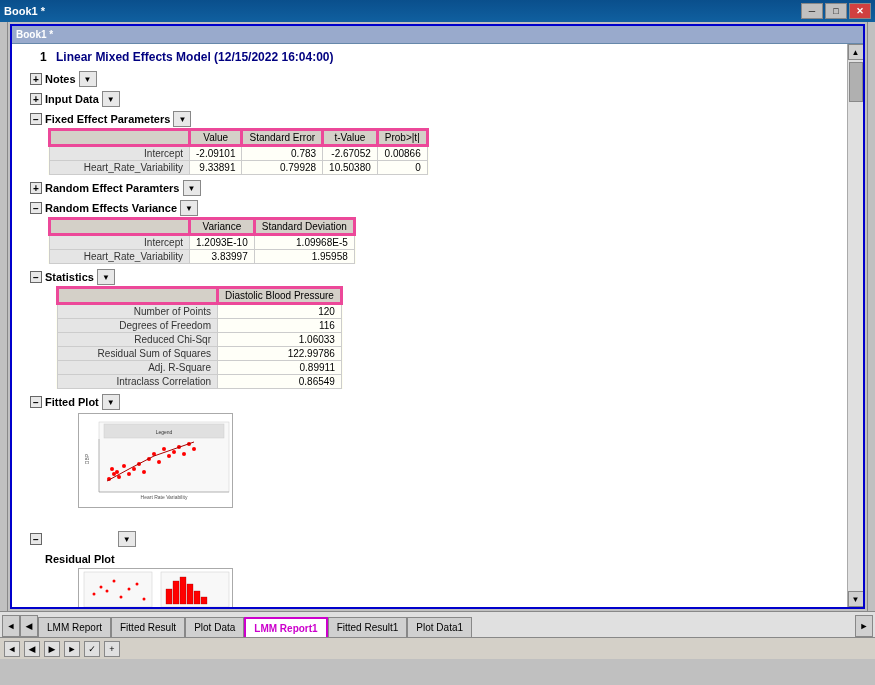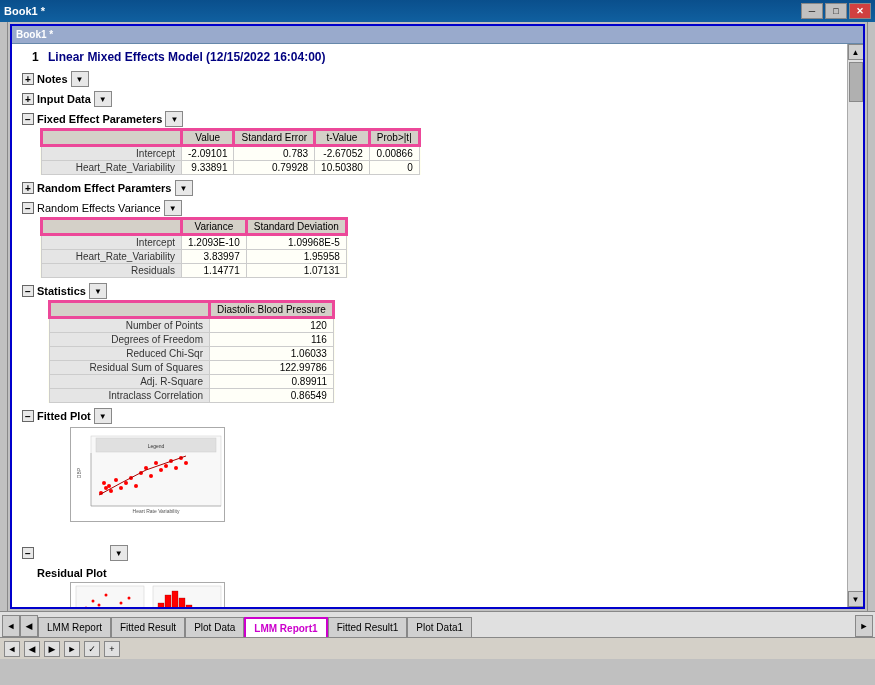--- a/index.html
+++ b/index.html
@@ -271,21 +271,21 @@
 
     <div style="width:8px; background:#c0c0c0; border-right:1px solid #888;"></div>
 
     <div style="flex:1; display:flex; flex-direction:column; background:white; border:2px solid #0000cc; margin:2px;">
 
       <div style="background:#99aacc; height:18px; display:flex; align-items:center; padding:0 4px; font-size:10px; color:white; font-weight:bold; border-bottom:1px solid #6688aa;">
         <span>Book1 *</span>
       </div>
 
       <div style="flex:1; overflow:hidden; display:flex;">
-        <div class="report-content" style="flex:1; overflow-y:auto; padding:6px 0;">
+        <div class="report-content" style="flex:1; overflow-y:auto; padding:6px 8px;">
 
           <div class="report-title">
             <span style="margin-right:6px; color:#000;">1</span>
             <span>Linear Mixed Effects Model (12/15/2022 16:04:00)</span>
           </div>
 
           <div class="section-row tree-indent-1">
             <span class="plus-icon">+</span>
             <span style="font-weight:bold;">Notes</span>
             <div class="dropdown-btn">▼</div>
@@ -332,21 +332,21 @@
           </table>
 
           <div class="section-row tree-indent-1" style="margin-top:4px;">
             <span class="plus-icon">+</span>
             <span style="font-weight:bold;">Random Effect Paramters</span>
             <div class="dropdown-btn">▼</div>
           </div>
 
           <div class="section-row tree-indent-1" style="margin-top:2px;">
             <span class="minus-icon">−</span>
-            <span style="font-weight:normal;">Random Effects Variance</span>
+            <span style="font-weight:bold;">Random Effects Variance</span>
             <div class="dropdown-btn">▼</div>
           </div>
 
           <table class="data-table" style="margin-left:28px;">
             <thead>
               <tr>
                 <th style="width:140px; background:#d4d0c8;"></th>
                 <th>Variance</th>
                 <th>Standard Deviation</th>
               </tr>
@@ -354,25 +354,20 @@
             <tbody>
               <tr>
                 <td class="label">Intercept</td>
                 <td>1.2093E-10</td>
                 <td style="">1.09968E-5</td>
               </tr>
               <tr>
                 <td class="label">Heart_Rate_Variability</td>
                 <td>3.83997</td>
                 <td style="text-align:right;">1.95958</td>
-              </tr>
-              <tr>
-                <td class="label">Residuals</td>
-                <td>1.14771</td>
-                <td style="text-align:right;">1.07131</td>
               </tr>
             </tbody>
           </table>
 
           <div class="section-row tree-indent-1" style="margin-top:4px;">
             <span class="minus-icon">−</span>
             <span style="font-weight:bold;">Statistics</span>
             <div class="dropdown-btn">▼</div>
           </div>
 

